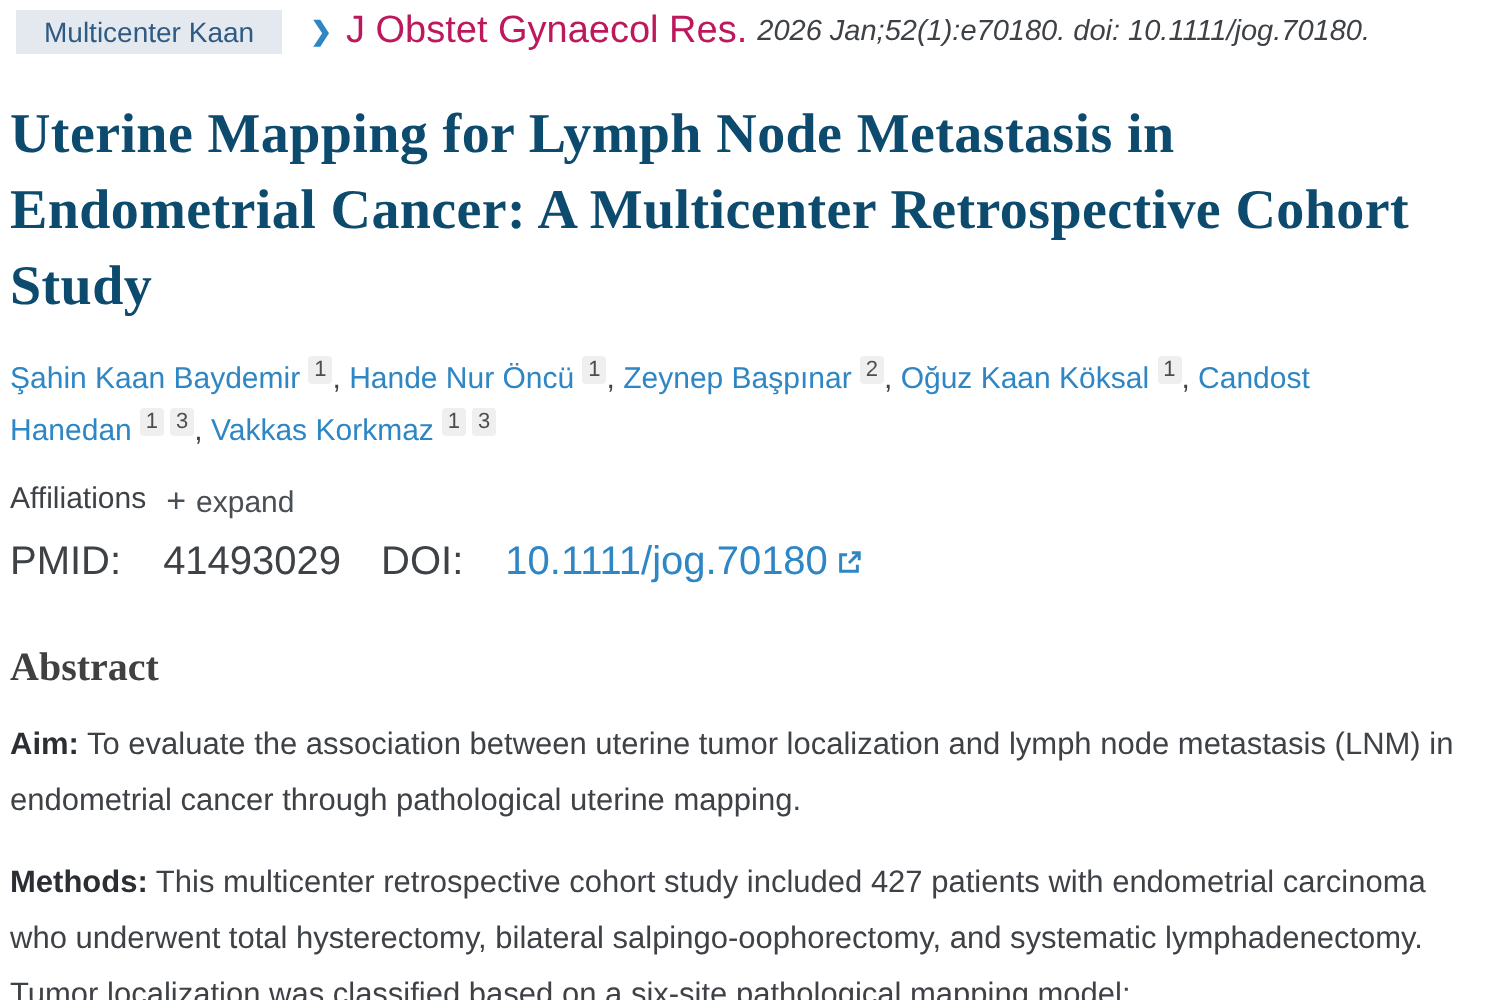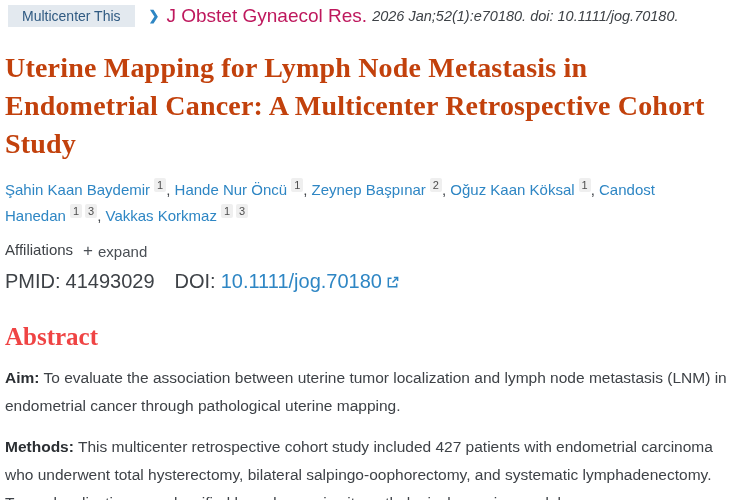--- a/index.html
+++ b/index.html
@@ -37,21 +37,21 @@
     text-decoration: none;
     cursor: pointer;
     white-space: nowrap;
   }
   .citation { font-size: 14.5px; color: #3e4247; margin-left: 5px; white-space: nowrap; font-style: italic; }
 
   
   h1.title {
     font-family: "Liberation Serif", serif;
     font-weight: bold;
-    color: #c2410c;
+    color: #0c4a6e;
     font-size: 28px;
     line-height: 38px;
     margin: 22px 0 0 0;
     max-width: 700px;
     letter-spacing: 0.2px;
   }
 
   
   .authors { margin-top: 14px; font-size: 15px; line-height: 26px; max-width: 700px; }
   .author-link { color: #2e86c4; text-decoration: none; cursor: pointer; }
@@ -79,48 +79,48 @@
     font-size: 15px; color: #4a4f55;
     margin-left: 10px; padding: 0;
     display: inline-flex; align-items: center;
     cursor: pointer;
   }
   .plus-glyph { font-size: 17px; margin-right: 5px; color: #4a4f55; }
 
   
   .ids-row { margin-top: 9px; font-size: 20px; display: flex; align-items: center; }
   .ids-row .sp-lg { margin-left: 20px; }
-  .ids-row .sp-sm { margin-left: 5px; }
+  .ids-row .sp-sm { margin-left: 21px; }
   .doi-link { color: #2e86c4; text-decoration: none; cursor: pointer; }
   .ext-icon { margin-left: 4px; position: relative; top: 1px; cursor: pointer; }
 
   
   h2.abstract-heading {
     font-family: "Liberation Serif", serif;
     font-weight: bold;
-    color: #ef4444;
-    font-size: 25px;
+    color: #404040;
+    font-size: 20px;
     margin: 30px 0 0 0;
   }
   .abs-para {
     margin: 13px 0 0 0;
     font-size: 15.5px;
     line-height: 28px;
     max-width: 738px;
     color: #3e4247;
   }
   .abs-label { color: #2b2f33; font-weight: bold; text-align: center; }
 </style>
 </head>
 <body>
 
 <div class="page">
 
   <div class="pub-row">
-    <span class="badge">Multicenter This</span>
+    <span class="badge">Multicenter Kaan</span>
     <span class="chevron">❯</span>
     <a class="journal-link">J Obstet Gynaecol Res.</a>
     <span class="citation">2026 Jan;52(1):e70180. doi: 10.1111/jog.70180.</span>
   </div>
 
   <h1 class="title">Uterine Mapping for Lymph Node Metastasis in Endometrial Cancer: A Multicenter Retrospective Cohort Study</h1>
 
   <div class="authors" id="authors-list"><a class="author-link">Şahin Kaan Baydemir</a><span class="affil-sup">1</span><span class="author-sep">, </span><a class="author-link">Hande Nur Öncü</a><span class="affil-sup">1</span><span class="author-sep">, </span><a class="author-link">Zeynep Başpınar</a><span class="affil-sup">2</span><span class="author-sep">, </span><a class="author-link">Oğuz Kaan Köksal</a><span class="affil-sup">1</span><span class="author-sep">, </span><a class="author-link">Candost Hanedan</a><span class="affil-sup">1</span><span class="affil-sup">3</span><span class="author-sep">, </span><a class="author-link">Vakkas Korkmaz</a><span class="affil-sup">1</span><span class="affil-sup">3</span></div>
 
   <div class="affil-row">

